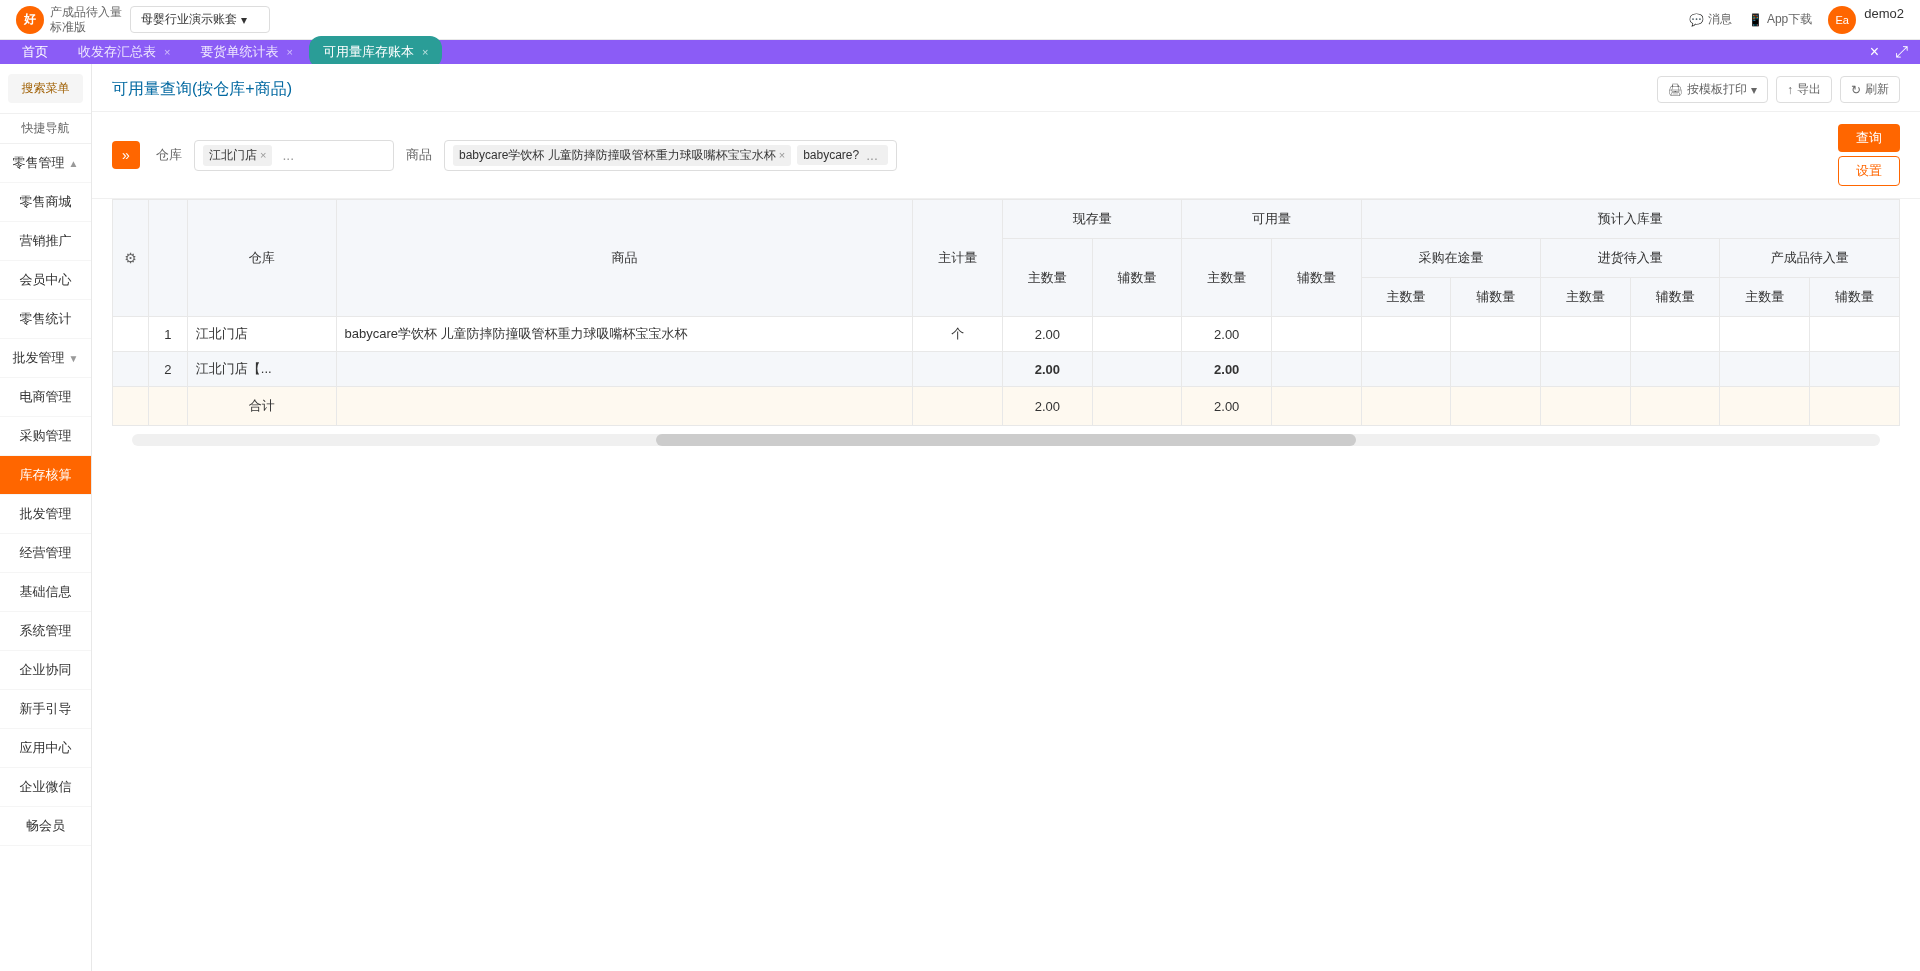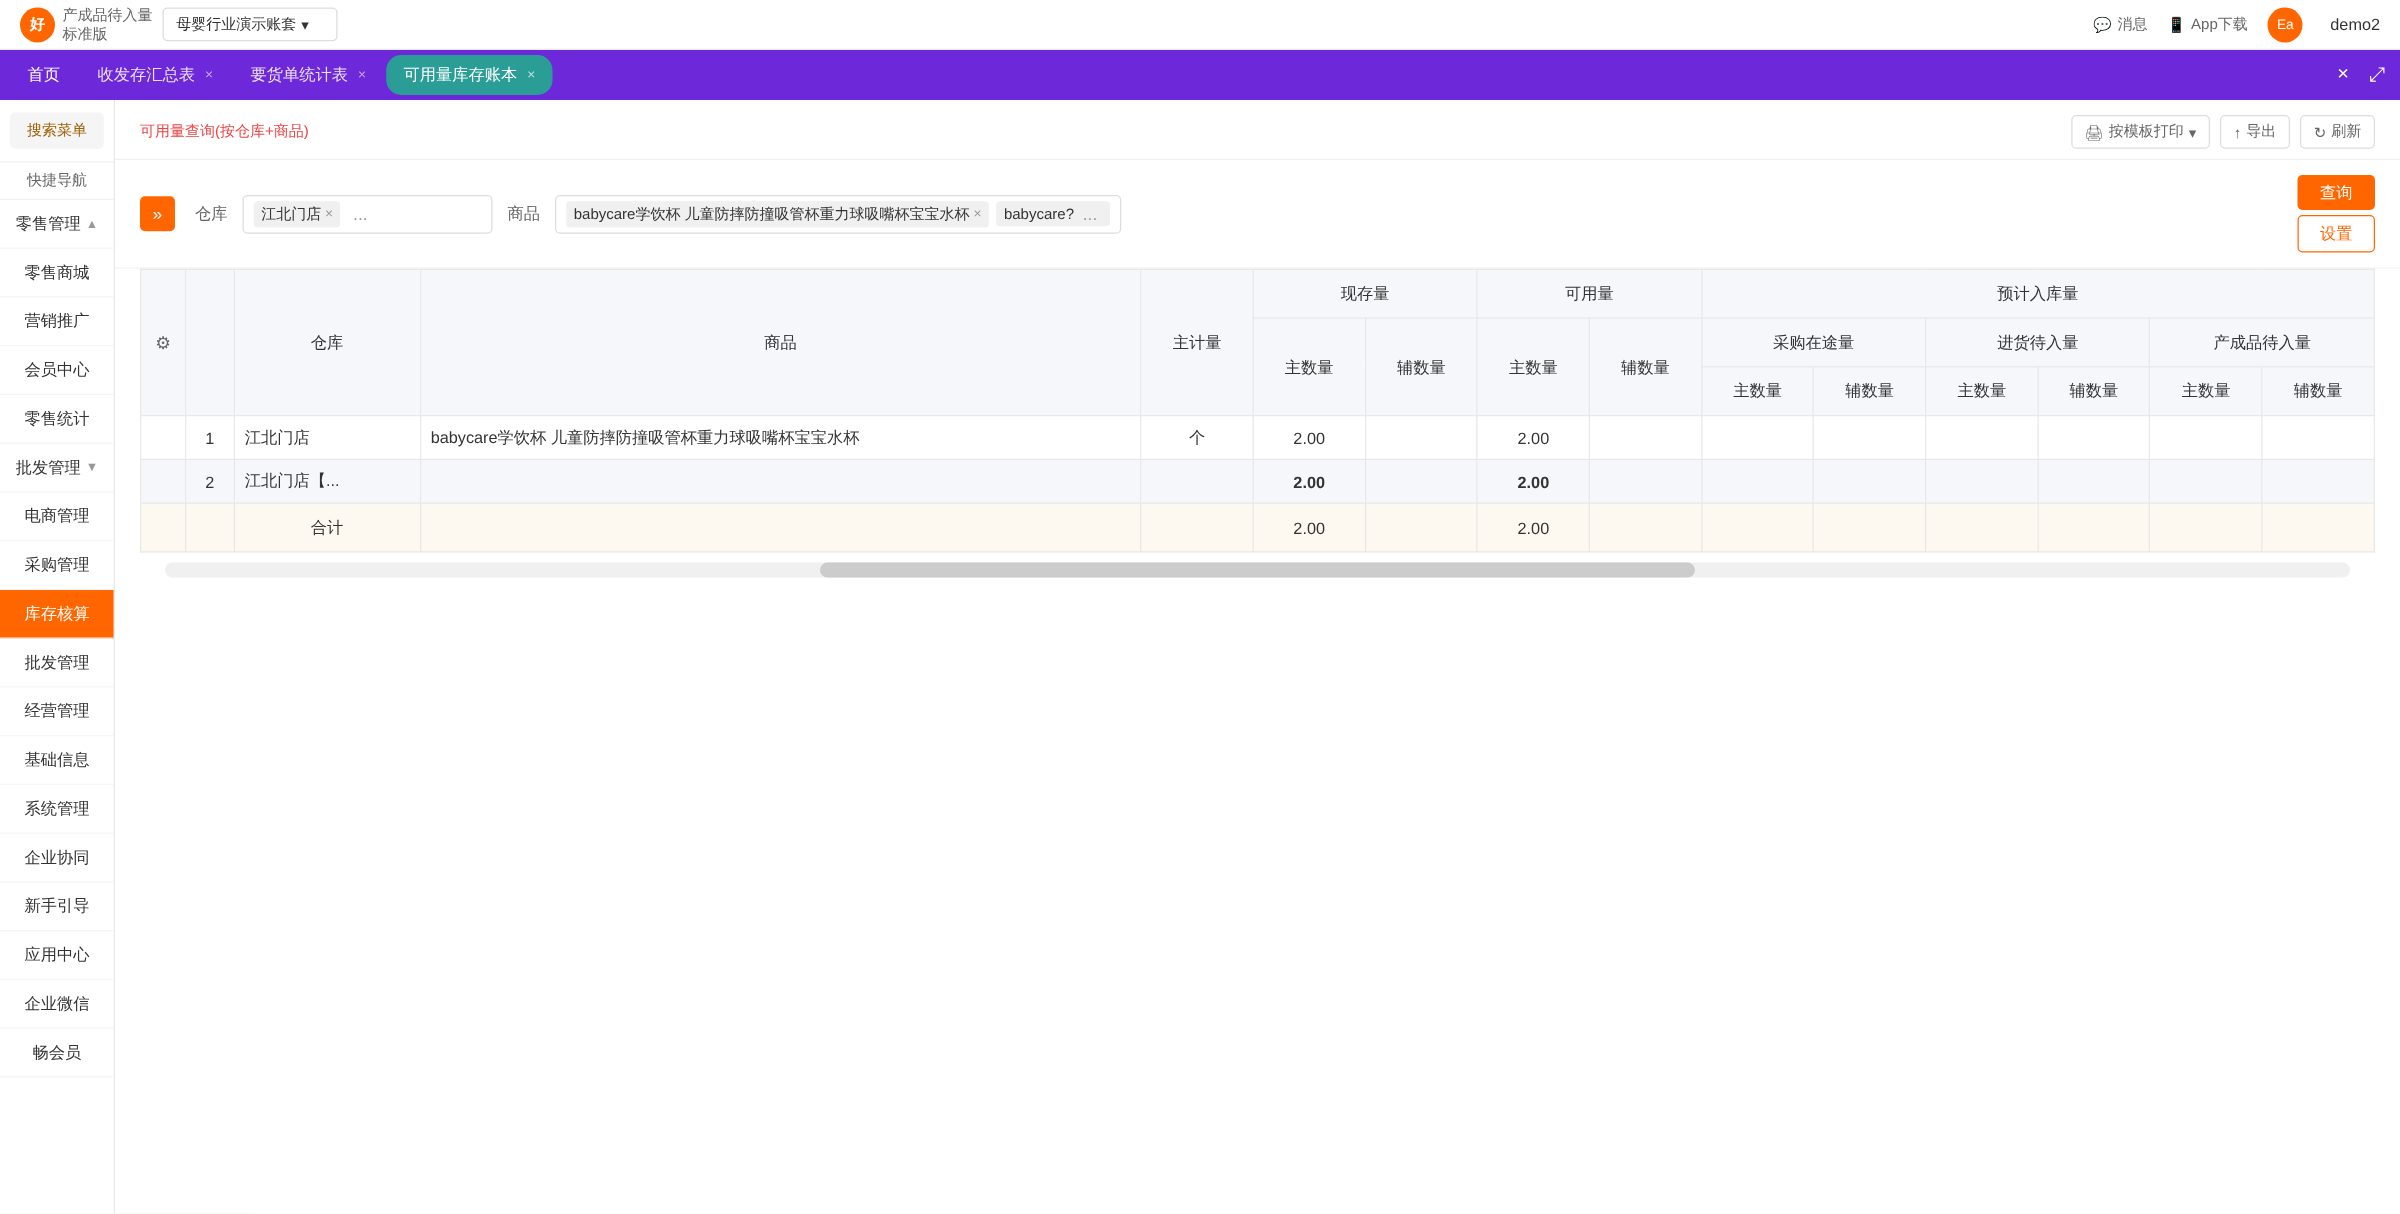--- a/index.html
+++ b/index.html
@@ -20,22 +20,22 @@
     .logo-area { display: flex; align-items: center; gap: 6px; }
     .logo-icon { width: 28px; height: 28px; background: #ff6600; border-radius: 50%; display: flex; align-items: center; justify-content: center; color: white; font-size: 12px; font-weight: bold; }
     .logo-text { font-size: 12px; color: #666; line-height: 1.2; }
     .company-selector { display: flex; align-items: center; gap: 4px; padding: 4px 10px; border: 1px solid #ddd; border-radius: 4px; background: #fff; cursor: pointer; font-size: 12px; color: #333; min-width: 140px; }
     .top-bar-right { display: flex; align-items: center; gap: 16px; }
     .top-bar-btn { display: flex; align-items: center; gap: 4px; font-size: 12px; color: #666; cursor: pointer; }
     .user-avatar { width: 28px; height: 28px; border-radius: 50%; background: #ff6600; display: flex; align-items: center; justify-content: center; color: white; font-size: 11px; }
 
     
     .nav-tabs {
-      height: 40px;
-      background: #6d28d9;
+      height: 24px;
+      background: #8b5cf6;
       display: flex;
       align-items: center;
       padding: 0 8px;
       flex-shrink: 0;
       gap: 2px;
     }
     .nav-tab {
       height: 32px;
       padding: 0 14px;
       border-radius: 4px 4px 0 0;
@@ -130,21 +130,21 @@
 
     
     .page-header {
       padding: 12px 20px 8px 20px;
       display: flex;
       align-items: center;
       justify-content: space-between;
       background: #fff;
       border-bottom: 1px solid #f0f0f0;
     }
-    .page-title { font-size: 12px; font-weight: 500; color: #ef4444; }
+    .page-title { font-size: 16px; font-weight: 500; color: #0369a1; }
     .page-actions { display: flex; align-items: center; gap: 8px; }
     .action-btn {
       display: flex; align-items: center; gap: 4px;
       padding: 4px 10px;
       border: 1px solid #ddd;
       border-radius: 4px;
       background: #fff;
       font-size: 12px;
       color: #666;
       cursor: pointer;
@@ -295,21 +295,21 @@
   </div>
   <div class="top-bar-right">
     <div class="top-bar-btn">
       <span>💬</span>
       <span>消息</span>
     </div>
     <div class="top-bar-btn">
       <span>📱</span>
       <span>App下载</span>
     </div>
-    <div style="display:flex;align-items:center;gap:22px;">
+    <div style="display:flex;align-items:flex-start;gap:8px;">
       <div class="user-avatar">Ea</div>
       <span>demo2</span>
     </div>
   </div>
 </div>
 
 <div class="nav-tabs">
   <div class="nav-tab nav-tab-home">
     <span>首页</span>
   </div>

